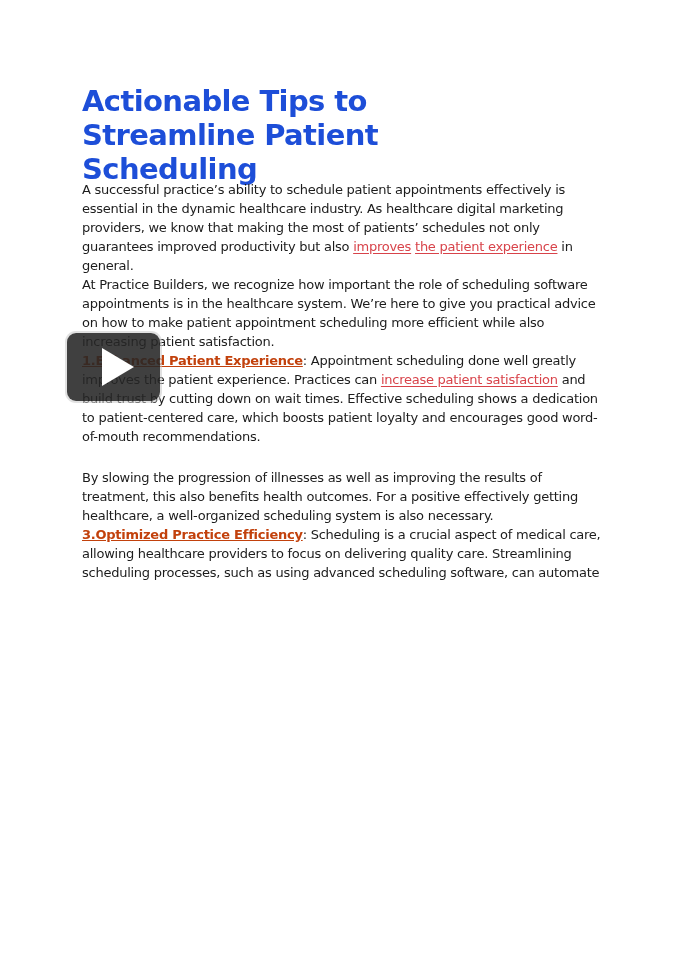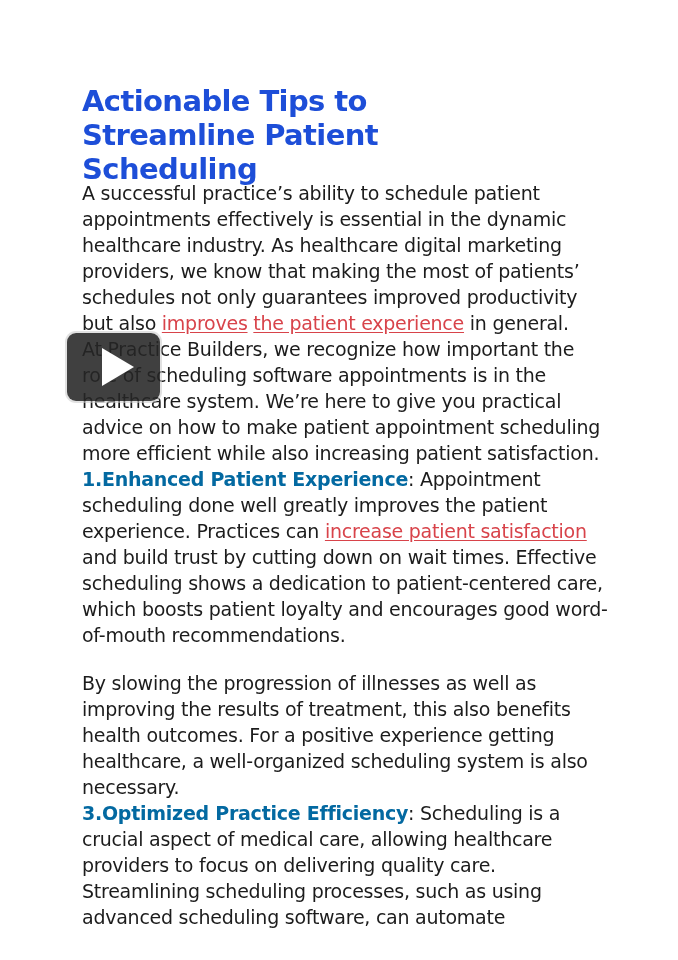--- a/index.html
+++ b/index.html
@@ -25,22 +25,22 @@
       font-family: "DejaVu Sans", sans-serif;
       font-weight: bold;
       font-size: 29px;
       line-height: 34px;
       letter-spacing: -0.6px;
       color: #1d4ed8;
       margin: 0;
       width: 360px;
     }
     .body-text {
-      font-size: 19px;
-      line-height: 26px;
+      font-size: 13px;
+      line-height: 19px;
       letter-spacing: -0.25px;
       margin: 0;
       color: #1c1c1c;
     }
     .intro { margin-top: -6px; }
     a.link {
       color: #d8434a;
       text-decoration: underline;
       text-decoration-color: #d8434a;
       text-underline-offset: 2px;
@@ -49,21 +49,22 @@
       font-family: "DejaVu Sans", sans-serif;
       font-weight: bold;
       font-size: 20.5px;
       line-height: 26px;
       letter-spacing: -0.3px;
       color: #e03a3e;
       margin: 0 0 4px 0;
     }
     .strong {
       font-weight: bold;
-      color: #0369a1;
+      color: #c2410c;
+      text-decoration: underline;
     }
     .spacer { height: 22px; }
     .play-overlay {
       position: absolute;
       left: 67px;
       top: 333px;
       width: 93px;
       height: 68px;
       background: rgba(38, 38, 38, 0.88);
       border-radius: 9px;
@@ -90,20 +91,20 @@
   <p class="body-text intro"><span>A successful practice’s ability  to schedule patient appointments effectively is essential in the dynamic healthcare industry.  As healthcare digital  marketing providers, we know that making the most of patients’ schedules not only guarantees improved productivity but also </span><a class="link">improves</a> <a class="link">the patient experience</a><span> in general.</span></p>
 
   <p class="body-text">At Practice Builders,  we recognize how important the role of scheduling software appointments is in the healthcare system. We’re here to give you practical advice on how to make patient appointment scheduling more efficient while also increasing patient satisfaction.</p>
 
 
 
   <p class="body-text"><span class="strong">1.Enhanced Patient Experience</span><span>:  Appointment scheduling  done well greatly improves the patient experience.  Practices can </span><a class="link">increase patient satisfaction</a><span> and build  trust by cutting down on wait times. Effective scheduling  shows a dedication  to patient-centered care, which boosts patient loyalty and encourages good word-of-mouth recommendations.</span></p>
 
   <div class="spacer"></div>
 
-  <p class="body-text">By slowing the progression of illnesses  as well as improving the results of treatment, this also benefits health outcomes. For a positive experience getting healthcare, a well-organized scheduling  system is also necessary.</p>
+  <p class="body-text">By slowing the progression of illnesses  as well as improving the results of treatment, this also benefits health outcomes. For a positive effectively getting healthcare, a well-organized scheduling  system is also necessary.</p>
 
   <p class="body-text"><span class="strong">3.Optimized Practice Efficiency</span><span>:  Scheduling  is a crucial aspect of medical care, allowing healthcare providers to focus on delivering quality care. Streamlining  scheduling  processes, such as using advanced scheduling  software, can automate</span></p>
 </div>
 
 <div class="play-overlay">
   <div class="play-triangle"></div>
 </div>
 
 </body></html>

